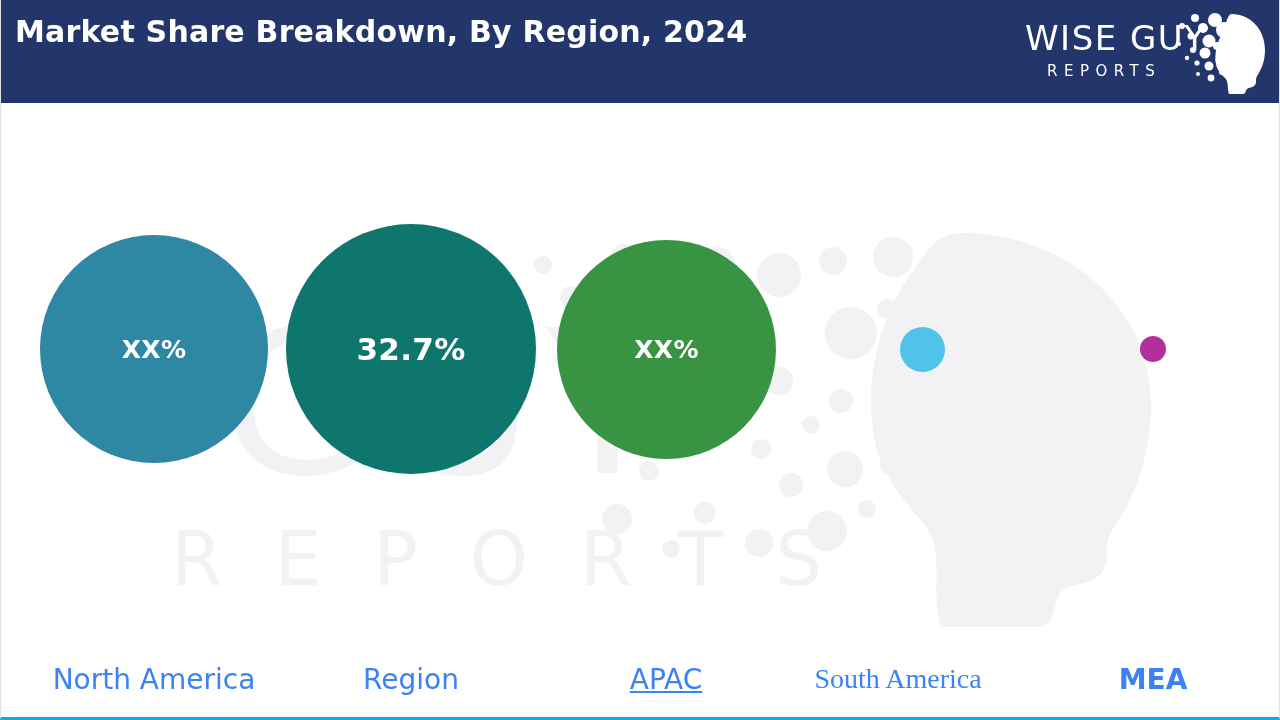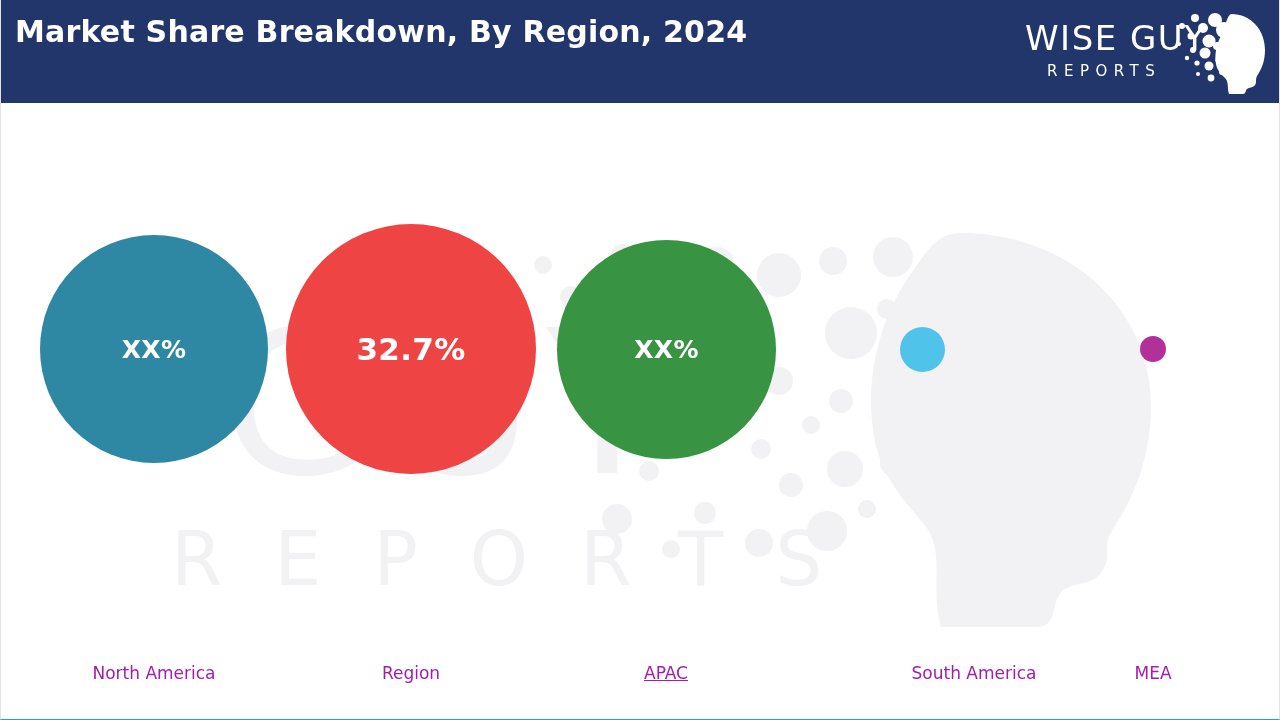--- a/index.html
+++ b/index.html
@@ -9,21 +9,21 @@
   }
   #page {
     position: relative;
     width: 1280px;
     height: 720px;
     background: #ffffff;
     overflow: hidden;
     font-family: "DejaVu Sans", "Liberation Sans", sans-serif;
     border-left: 1px solid #e3e3e6;
     border-right: 1px solid #e3e3e6;
-    border-bottom: 1px solid #0ea5e9;
+    border-bottom: 3px solid #0ea5e9;
     box-sizing: border-box;
   }
 
   
   #header-bar {
     position: absolute;
     left: 0; top: 0;
     width: 1280px;
     height: 103px;
     background: #22366b;
@@ -91,22 +91,22 @@
     position: absolute;
     left: 0;
     top: 663px;
     width: 1280px;
     height: 44px;
   }
   .category-label {
     position: absolute;
     top: 0;
     transform: translateX(-50%);
-    font-size: 17px;
-    color: #a21caf;
+    font-size: 28px;
+    color: #3b82f6;
     white-space: nowrap;
   }
 </style>
 </head>
 <body>
 
 <div id="page">
 
   <div id="header-bar">
     <div id="chart-title">Market Share Breakdown, By Region, 2024</div>
@@ -193,21 +193,21 @@
           <circle cx="520" cy="336" r="9"></circle>
         <circle cx="352" cy="226" r="9"></circle>
           <circle cx="754" cy="168" r="11"></circle>
       </g>
     </svg>
 
     <div class="bubble" style="left:39px; top:132px; width:228px; height:228px; background:#2e87a3;">
       <span class="bubble-label">XX%</span>
     </div>
 
-    <div class="bubble" style="left:285px; top:121px; width:250px; height:250px; background:#ef4444;">
+    <div class="bubble" style="left:285px; top:121px; width:250px; height:250px; background:#0f766e;">
       <span class="bubble-label large">32.7%</span>
     </div>
 
     <div class="bubble" style="left:556px; top:137px; width:219px; height:219px; background:#389443;">
       <span class="bubble-label">XX%</span>
     </div>
 
     <div class="bubble" style="left:899px; top:224px; width:45px; height:45px; background:#4fc3ea;">
       <span class="bubble-label"></span>
     </div>
@@ -215,17 +215,17 @@
     <div class="bubble" style="left:1139px; top:233px; width:26px; height:26px; background:#b3309b;">
       <span class="bubble-label"></span>
     </div>
 
   </div>
 
   <div id="category-axis">
     <span class="category-label" style="left:153px;">North America</span>
     <span class="category-label" style="left:410px;">Region</span>
     <span class="category-label" style="left:665px;text-decoration:underline;">APAC</span>
-    <span class="category-label" style="left:973px;">South America</span>
-    <span class="category-label" style="left:1152px;">MEA</span>
+    <span class="category-label" style="left:897px;font-family:Liberation Serif, serif;">South America</span>
+    <span class="category-label" style="left:1152px;font-weight:bold;">MEA</span>
   </div>
 
 </div>
 
 </body></html>

